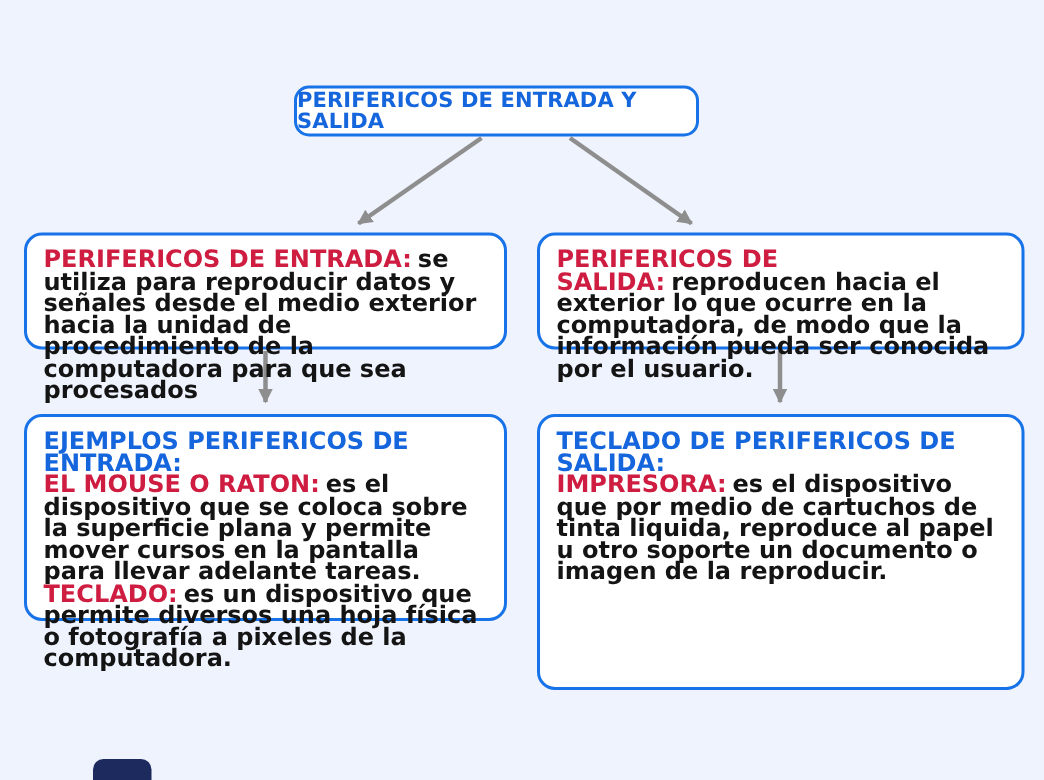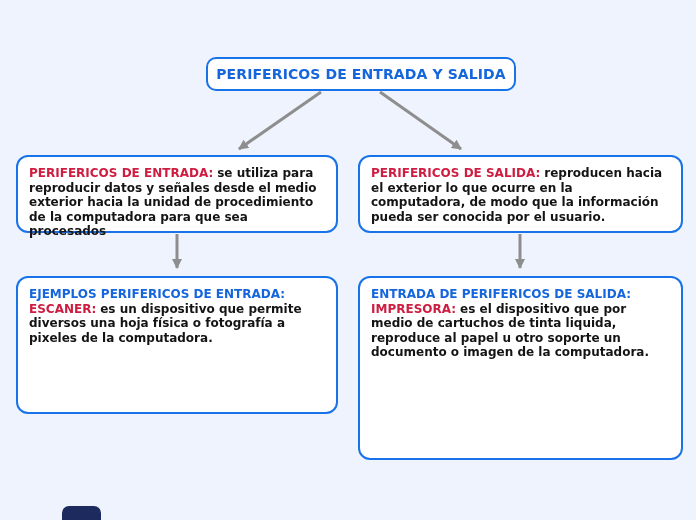--- a/index.html
+++ b/index.html
@@ -16,37 +16,36 @@
     inset: 0;
     pointer-events: none;
   }
   .node {
     position: absolute;
     background: #ffffff;
     border: 2.5px solid #1873e8;
     border-radius: 12px;
     box-sizing: border-box;
     font-weight: bold;
-    font-size: 12px;
+    font-size: 16px;
     line-height: 14.5px;
     color: #141414;
     padding: 9px 11px;
   }
   .title-node {
     left: 196px; top: 57px;
-    width: 310px; height: 34px;
+    width: 270px; height: 34px;
     border-radius: 10px;
     display: flex;
     align-items: center;
     justify-content: center;
     padding: 0;
     font-size: 14px;
     color: #1566dd;
     letter-spacing: 0.1px;
-    margin-left: 10px;
   }
   .entrada-node  { left: 16px;  top: 155px; width: 322px; height: 78px; }
   .salida-node   { left: 358px; top: 155px; width: 325px; height: 78px; }
   .ejemplos-entrada-node { left: 16px;  top: 276px; width: 322px; height: 138px; }
   .ejemplos-salida-node  { left: 358px; top: 276px; width: 325px; height: 184px; }
   .node p { margin: 0; }
   .blue { color: #1566dd; }
   .term { color: #ce1d40; margin-right: 4px; }
   .heading-line { color: #1566dd; }
   .partial-logo {
@@ -81,23 +80,24 @@
   <div class="node entrada-node">
     <p><span class="term blue">PERIFERICOS DE ENTRADA:</span><span>se utiliza para reproducir datos y señales desde el medio exterior hacia la unidad de procedimiento de la computadora para que sea procesados</span></p>
   </div>
 
   <div class="node salida-node">
     <p><span class="term blue">PERIFERICOS DE SALIDA:</span><span>reproducen hacia el exterior lo que ocurre en la computadora, de modo que la información pueda ser conocida por el usuario.</span></p>
   </div>
 
   <div class="node ejemplos-entrada-node">
     <p class="heading-line">EJEMPLOS PERIFERICOS DE ENTRADA:</p>
-    <p><span class="term">ESCANER:</span><span>es un dispositivo que permite diversos una hoja física o fotografía a pixeles de la computadora.</span></p>
+    <p><span class="term">EL MOUSE O RATON:</span><span>es el dispositivo que se coloca sobre la superficie plana y permite mover cursos en la pantalla para llevar adelante tareas.</span></p>
+    <p><span class="term">TECLADO:</span><span>es un dispositivo que permite diversos una hoja física o fotografía a pixeles de la computadora.</span></p>
   </div>
 
   <div class="node ejemplos-salida-node">
-    <p class="heading-line">ENTRADA DE PERIFERICOS DE SALIDA:</p>
-    <p><span class="term">IMPRESORA:</span><span>es el dispositivo que por medio de cartuchos de tinta liquida, reproduce al papel u otro soporte un documento o imagen de la computadora.</span></p>
+    <p class="heading-line">TECLADO DE PERIFERICOS DE SALIDA:</p>
+    <p><span class="term">IMPRESORA:</span><span>es el dispositivo que por medio de cartuchos de tinta liquida, reproduce al papel u otro soporte un documento o imagen de la reproducir.</span></p>
   </div>
 
   <div class="partial-logo"></div>
 
 </div>
 
 </body></html>

